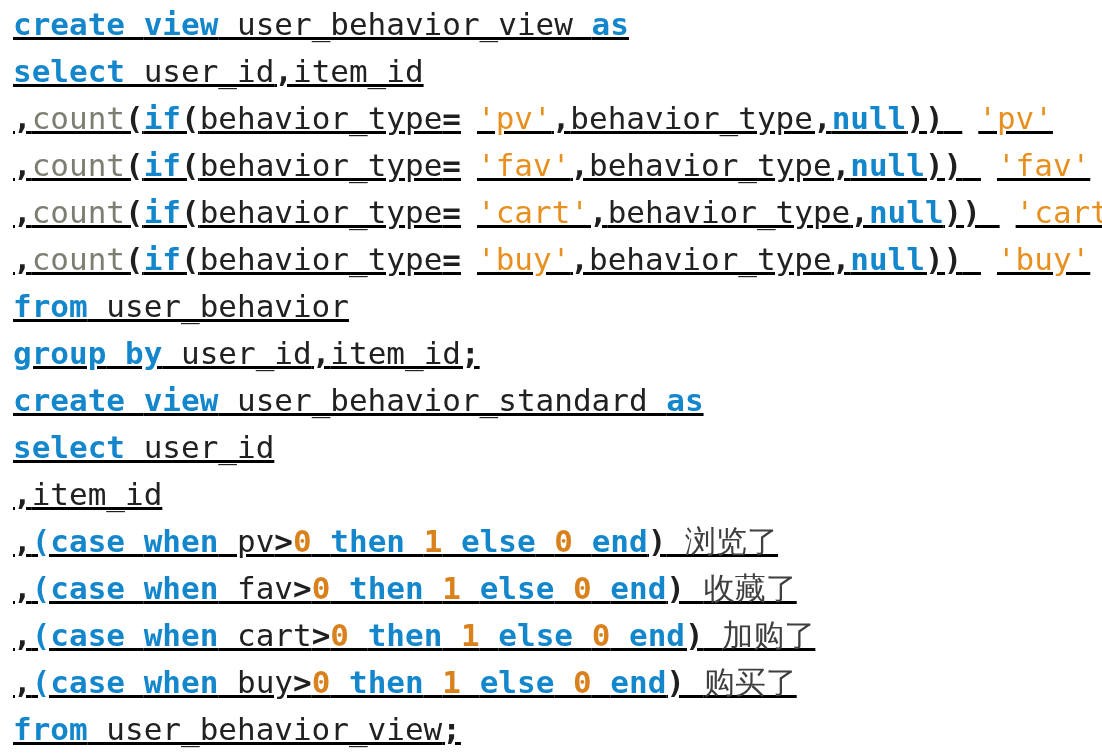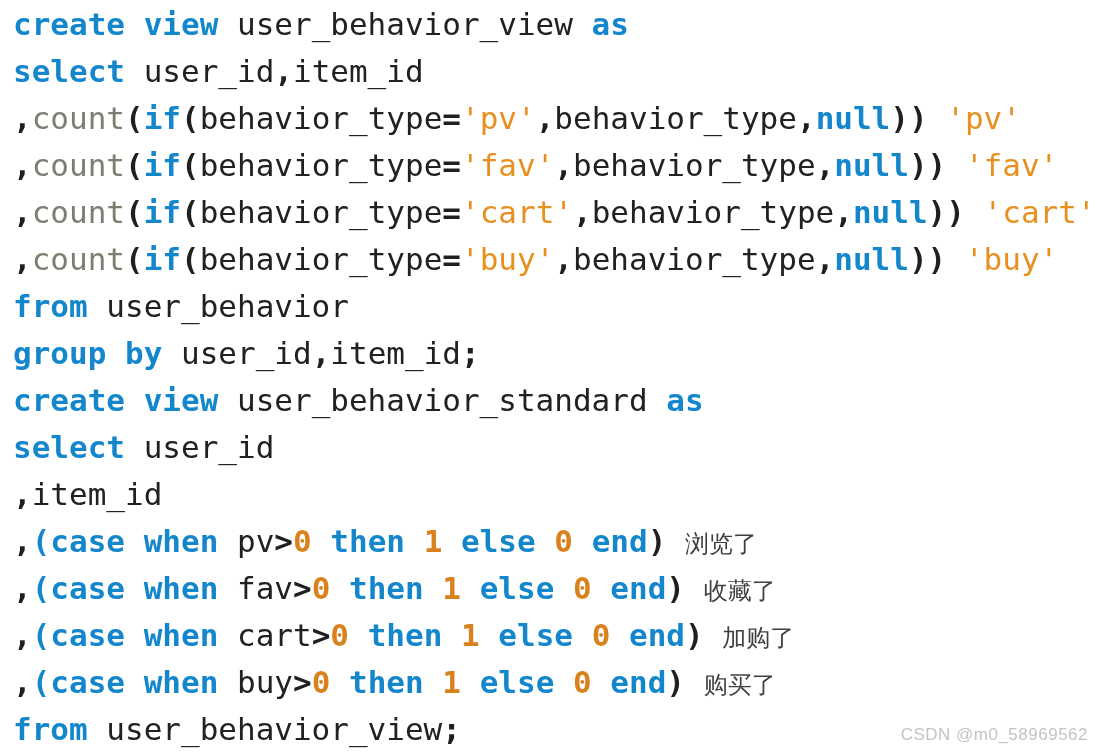--- a/index.html
+++ b/index.html
@@ -3,47 +3,47 @@
 <meta charset="utf-8">
 <style>
   html, body { margin: 0; padding: 0; }
   .screen {
     position: relative;
     width: 1102px;
     height: 755px;
     background: #ffffff;
     overflow: hidden;
     font-family: "DejaVu Sans Mono", monospace;
+    text-decoration: underline;
   }
   .code {
     padding: 1px 0 0 13px;
     font-size: 31px;
     white-space: pre;
   }
   .code-line {
     height: 47px;
     line-height: 47px;
     white-space: pre;
   }
   .tk-kw  { color: var(--kw);  font-weight: bold; }
   .tk-id  { color: var(--id);  }
   .tk-fn  { color: var(--fn); text-align: center;  }
-  .tk-str { color: var(--str); }
+  .tk-str { color: var(--str); margin-left: 16px; }
   .tk-num { color: var(--num); font-weight: bold; }
   .tk-pun { color: var(--pun); font-weight: bold; }
-  .tk-cjk { color: var(--cjk); font-family: "DejaVu Serif", serif; font-size: 24px; }
+  .tk-cjk { color: var(--cjk); font-family: "DejaVu Serif", serif; font-size: 31px; }
   .watermark {
     position: absolute;
     right: 14px;
     bottom: 10px;
     font-family: "Liberation Sans", sans-serif;
     font-size: 17px;
     color: var(--wm);
     letter-spacing: 0.5px;
   }
 </style>
 </head>
 <body>
 
 <div class="screen" style="--kw: #1487cc; --id: #212121; --fn: #7d7d71; --str: #e8901f; --num: #d9821d; --pun: #1f1f1f; --cjk: #3f3f3f; --wm: #c3c3c3; background: rgb(255, 255, 255);">
   <div class="code"><div class="code-line"><span class="tk-kw">create</span><span class="tk-id"> </span><span class="tk-kw">view</span><span class="tk-id"> user_behavior_view </span><span class="tk-kw">as</span></div><div class="code-line"><span class="tk-kw">select</span><span class="tk-id"> user_id</span><span class="tk-pun">,</span><span class="tk-id">item_id</span></div><div class="code-line"><span class="tk-pun">,</span><span class="tk-fn">count</span><span class="tk-pun">(</span><span class="tk-kw">if</span><span class="tk-pun">(</span><span class="tk-id">behavior_type</span><span class="tk-pun">=</span><span class="tk-str">'pv'</span><span class="tk-pun">,</span><span class="tk-id">behavior_type</span><span class="tk-pun">,</span><span class="tk-kw">null</span><span class="tk-pun">))</span><span class="tk-id"> </span><span class="tk-str">'pv'</span></div><div class="code-line"><span class="tk-pun">,</span><span class="tk-fn">count</span><span class="tk-pun">(</span><span class="tk-kw">if</span><span class="tk-pun">(</span><span class="tk-id">behavior_type</span><span class="tk-pun">=</span><span class="tk-str">'fav'</span><span class="tk-pun">,</span><span class="tk-id">behavior_type</span><span class="tk-pun">,</span><span class="tk-kw">null</span><span class="tk-pun">))</span><span class="tk-id"> </span><span class="tk-str">'fav'</span></div><div class="code-line"><span class="tk-pun">,</span><span class="tk-fn">count</span><span class="tk-pun">(</span><span class="tk-kw">if</span><span class="tk-pun">(</span><span class="tk-id">behavior_type</span><span class="tk-pun">=</span><span class="tk-str">'cart'</span><span class="tk-pun">,</span><span class="tk-id">behavior_type</span><span class="tk-pun">,</span><span class="tk-kw">null</span><span class="tk-pun">))</span><span class="tk-id"> </span><span class="tk-str">'cart'</span></div><div class="code-line"><span class="tk-pun">,</span><span class="tk-fn">count</span><span class="tk-pun">(</span><span class="tk-kw">if</span><span class="tk-pun">(</span><span class="tk-id">behavior_type</span><span class="tk-pun">=</span><span class="tk-str">'buy'</span><span class="tk-pun">,</span><span class="tk-id">behavior_type</span><span class="tk-pun">,</span><span class="tk-kw">null</span><span class="tk-pun">))</span><span class="tk-id"> </span><span class="tk-str">'buy'</span></div><div class="code-line"><span class="tk-kw">from</span><span class="tk-id"> user_behavior</span></div><div class="code-line"><span class="tk-kw">group</span><span class="tk-id"> </span><span class="tk-kw">by</span><span class="tk-id"> user_id</span><span class="tk-pun">,</span><span class="tk-id">item_id</span><span class="tk-pun">;</span></div><div class="code-line"><span class="tk-kw">create</span><span class="tk-id"> </span><span class="tk-kw">view</span><span class="tk-id"> user_behavior_standard </span><span class="tk-kw">as</span></div><div class="code-line"><span class="tk-kw">select</span><span class="tk-id"> user_id</span></div><div class="code-line"><span class="tk-pun">,</span><span class="tk-id">item_id</span></div><div class="code-line"><span class="tk-pun">,</span><span class="tk-kw">(case</span><span class="tk-id"> </span><span class="tk-kw">when</span><span class="tk-id"> pv</span><span class="tk-pun">&gt;</span><span class="tk-num">0</span><span class="tk-id"> </span><span class="tk-kw">then</span><span class="tk-id"> </span><span class="tk-num">1</span><span class="tk-id"> </span><span class="tk-kw">else</span><span class="tk-id"> </span><span class="tk-num">0</span><span class="tk-id"> </span><span class="tk-kw">end</span><span class="tk-pun">)</span><span class="tk-id"> </span><span class="tk-cjk">浏览了</span></div><div class="code-line"><span class="tk-pun">,</span><span class="tk-kw">(case</span><span class="tk-id"> </span><span class="tk-kw">when</span><span class="tk-id"> fav</span><span class="tk-pun">&gt;</span><span class="tk-num">0</span><span class="tk-id"> </span><span class="tk-kw">then</span><span class="tk-id"> </span><span class="tk-num">1</span><span class="tk-id"> </span><span class="tk-kw">else</span><span class="tk-id"> </span><span class="tk-num">0</span><span class="tk-id"> </span><span class="tk-kw">end</span><span class="tk-pun">)</span><span class="tk-id"> </span><span class="tk-cjk">收藏了</span></div><div class="code-line"><span class="tk-pun">,</span><span class="tk-kw">(case</span><span class="tk-id"> </span><span class="tk-kw">when</span><span class="tk-id"> cart</span><span class="tk-pun">&gt;</span><span class="tk-num">0</span><span class="tk-id"> </span><span class="tk-kw">then</span><span class="tk-id"> </span><span class="tk-num">1</span><span class="tk-id"> </span><span class="tk-kw">else</span><span class="tk-id"> </span><span class="tk-num">0</span><span class="tk-id"> </span><span class="tk-kw">end</span><span class="tk-pun">)</span><span class="tk-id"> </span><span class="tk-cjk">加购了</span></div><div class="code-line"><span class="tk-pun">,</span><span class="tk-kw">(case</span><span class="tk-id"> </span><span class="tk-kw">when</span><span class="tk-id"> buy</span><span class="tk-pun">&gt;</span><span class="tk-num">0</span><span class="tk-id"> </span><span class="tk-kw">then</span><span class="tk-id"> </span><span class="tk-num">1</span><span class="tk-id"> </span><span class="tk-kw">else</span><span class="tk-id"> </span><span class="tk-num">0</span><span class="tk-id"> </span><span class="tk-kw">end</span><span class="tk-pun">)</span><span class="tk-id"> </span><span class="tk-cjk">购买了</span></div><div class="code-line"><span class="tk-kw">from</span><span class="tk-id"> user_behavior_view</span><span class="tk-pun">;</span></div></div>
-  <div class="watermark">CSDN @m0_58969562</div>
 </div>
 
 </body></html>

